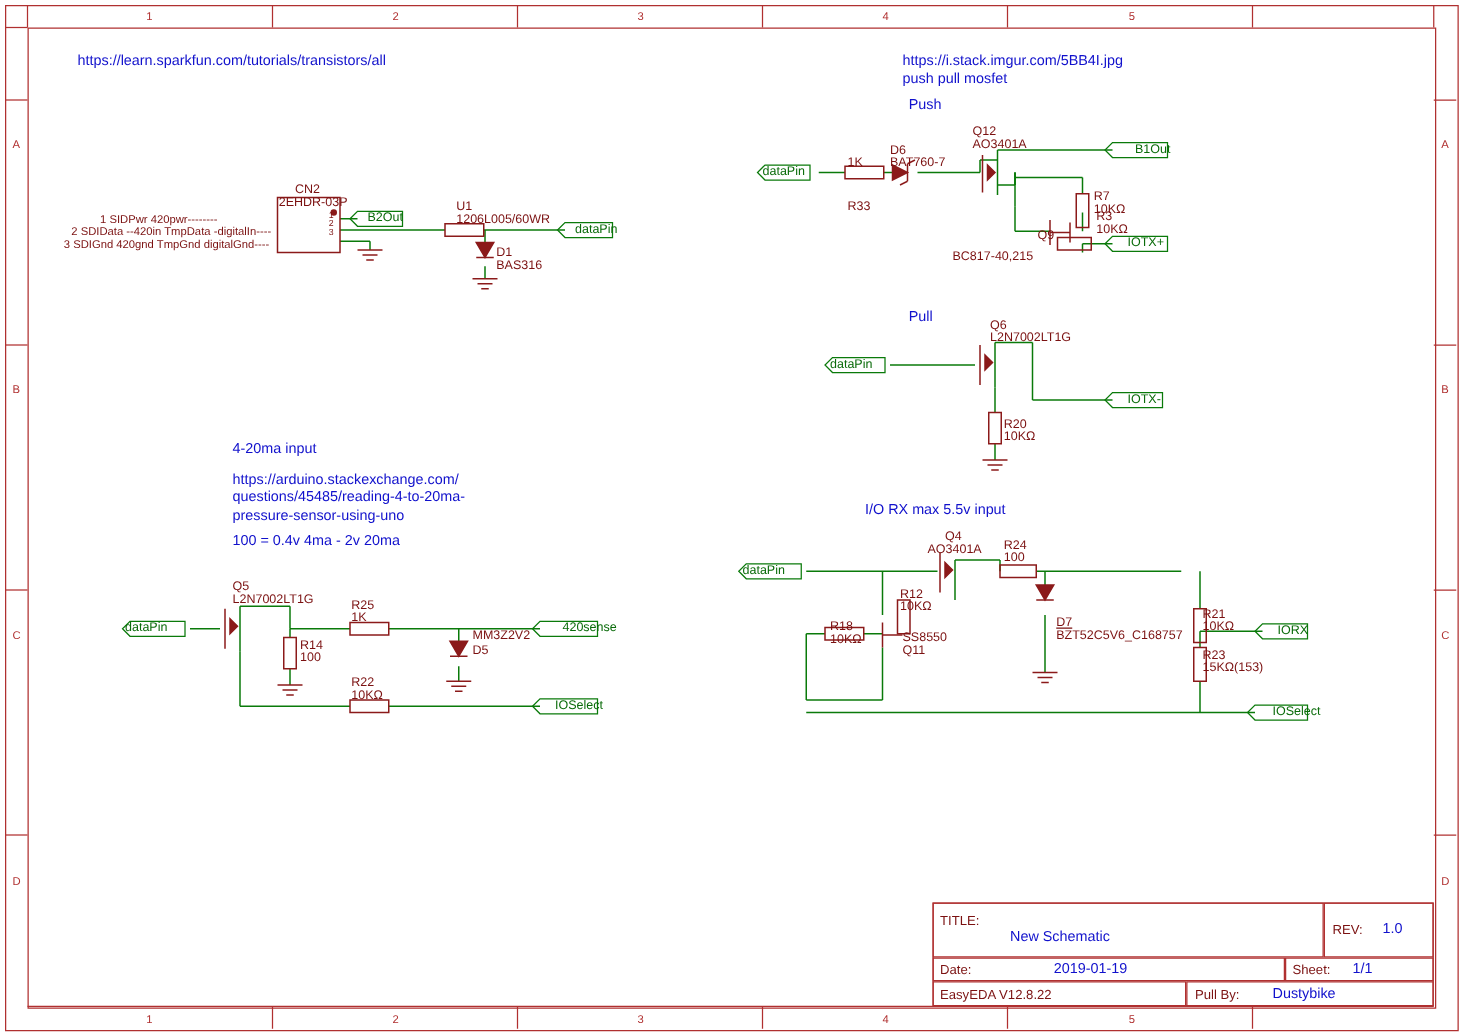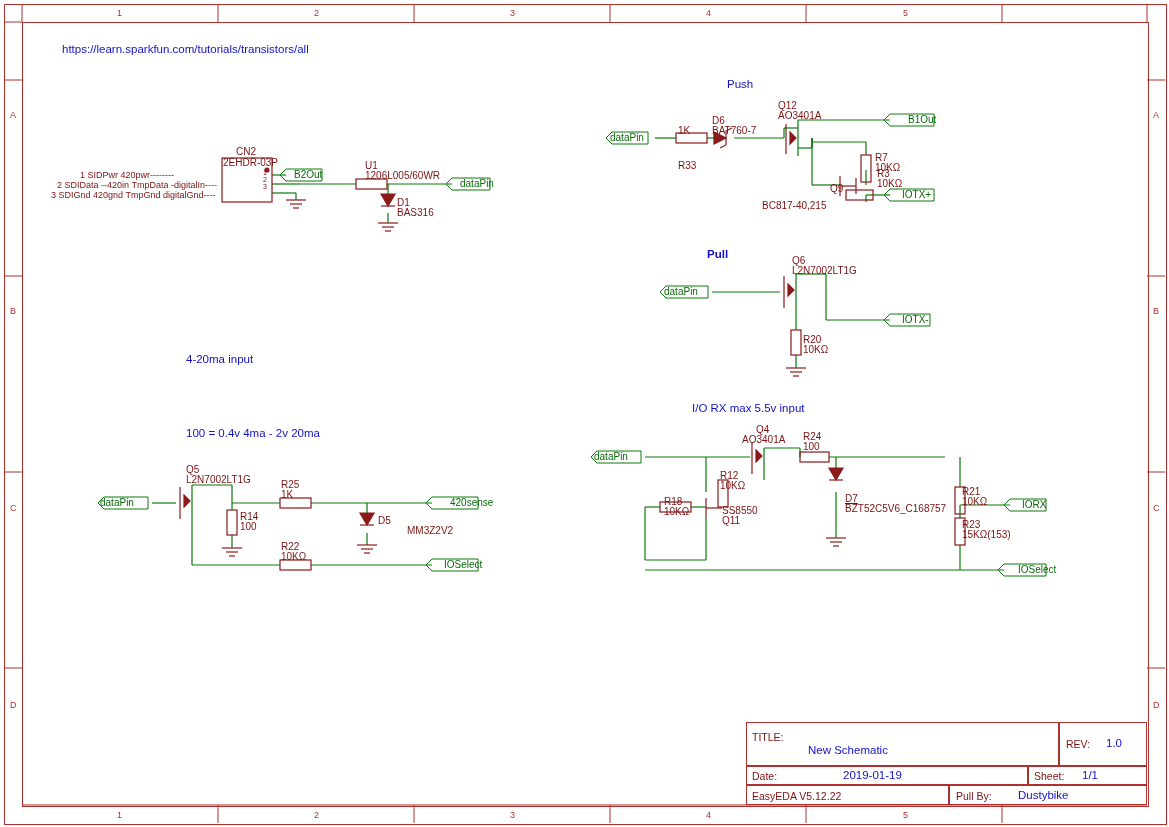--- a/index.html
+++ b/index.html
@@ -251,24 +251,29 @@
       <line x1="229" y1="556" x2="235" y2="556"></line>
     </g>
     <g stroke="#0a7a0a" stroke-width="1" fill="none">
       <polygon points="104,497 148,497 148,509 104,509 98,503"></polygon>
       <polygon points="432,497 478,497 478,509 432,509 426,503"></polygon>
       <polygon points="432,559 478,559 478,571 432,571 426,565"></polygon>
     </g>
   </svg>
 
   <div class="abs note" style="left:62px;top:42px;">https://learn.sparkfun.com/tutorials/transistors/all</div>
+  <div class="abs note" style="left:722px;top:42px;">https://i.stack.imgur.com/5BB4I.jpg
+push pull mosfet</div>
   <div class="abs sectitle" style="left:727px;top:78px;">Push</div>
-  <div class="abs sectitle" style="left:707px;top:248px;font-weight:bold;">Pull</div>
+  <div class="abs sectitle" style="left:727px;top:248px;">Pull</div>
   <div class="abs sectitle" style="left:692px;top:402px;">I/O RX max 5.5v input</div>
   <div class="abs note" style="left:186px;top:352px;text-align:center;">4-20ma input</div>
+  <div class="abs note" style="left:186px;top:377px;">https://arduino.stackexchange.com/
+questions/45485/reading-4-to-20ma-
+pressure-sensor-using-uno</div>
   <div class="abs note" style="left:186px;top:426px;">100 = 0.4v 4ma - 2v 20ma</div>
 
   <div class="abs txt" style="left:236px;top:146px;">CN2</div>
   <div class="abs txt" style="left:223px;top:157px;">2EHDR-03P</div>
   <div class="abs" style="left:80px;top:170px;font-size:9px;color:#7b1111;">
     <span>1</span>
     <span>SIDPwr 420pwr--------</span>
   </div>
   <div class="abs" style="left:57px;top:180px;font-size:9px;color:#7b1111;">
     <span>2</span>
@@ -322,21 +327,21 @@
 
   <div class="abs txt" style="left:186px;top:464px;">Q5</div>
   <div class="abs txt" style="left:186px;top:474px;">L2N7002LT1G</div>
   <div class="abs txt" style="left:281px;top:479px;">R25</div>
   <div class="abs txt" style="left:281px;top:489px;">1K</div>
   <div class="abs txt" style="left:240px;top:511px;">R14</div>
   <div class="abs txt" style="left:240px;top:521px;">100</div>
   <div class="abs txt" style="left:281px;top:541px;">R22</div>
   <div class="abs txt" style="left:281px;top:551px;">10KΩ</div>
   <div class="abs txt" style="left:378px;top:515px;">D5</div>
-  <div class="abs txt" style="left:378px;top:525px;margin-left:29px;">MM3Z2V2</div>
+  <div class="abs txt" style="left:378px;top:503px;">MM3Z2V2</div>
 
   <div class="abs netlbl" style="left:610px;top:132px;">dataPin</div>
   <div class="abs netlbl" style="left:908px;top:114px;">B1Out</div>
   <div class="abs netlbl" style="left:902px;top:189px;">IOTX+</div>
   <div class="abs netlbl" style="left:664px;top:286px;">dataPin</div>
   <div class="abs netlbl" style="left:902px;top:314px;">IOTX-</div>
   <div class="abs netlbl" style="left:594px;top:451px;">dataPin</div>
   <div class="abs netlbl" style="left:1022px;top:499px;">IORX</div>
   <div class="abs netlbl" style="left:1018px;top:564px;">IOSelect</div>
   <div class="abs netlbl" style="left:294px;top:169px;">B2Out</div>
@@ -354,17 +359,17 @@
   <div class="tb" style="left:949px;top:785px;width:198px;height:20px;"></div>
 
   <div class="abs tblabel" style="left:752px;top:731px;">TITLE:</div>
   <div class="abs tbvalue" style="left:760px;top:744px;padding-left:48px;">New Schematic</div>
   <div class="abs tblabel" style="left:1066px;top:738px;">REV:</div>
   <div class="abs tbvalue" style="left:1106px;top:737px;">1.0</div>
   <div class="abs tblabel" style="left:752px;top:770px;">Date:</div>
   <div class="abs tbvalue" style="left:803px;top:769px;margin-left:40px;">2019-01-19</div>
   <div class="abs tblabel" style="left:1034px;top:770px;">Sheet:</div>
   <div class="abs tbvalue" style="left:1082px;top:769px;">1/1</div>
-  <div class="abs tblabel" style="left:752px;top:790px;">EasyEDA V5.12.22</div>
+  <div class="abs tblabel" style="left:752px;top:790px;">EasyEDA V12.8.22</div>
   <div class="abs tblabel" style="left:956px;top:790px;">Pull By:</div>
   <div class="abs tbvalue" style="left:1018px;top:789px;">Dustybike</div>
 
 </div>
 
 </body></html>

